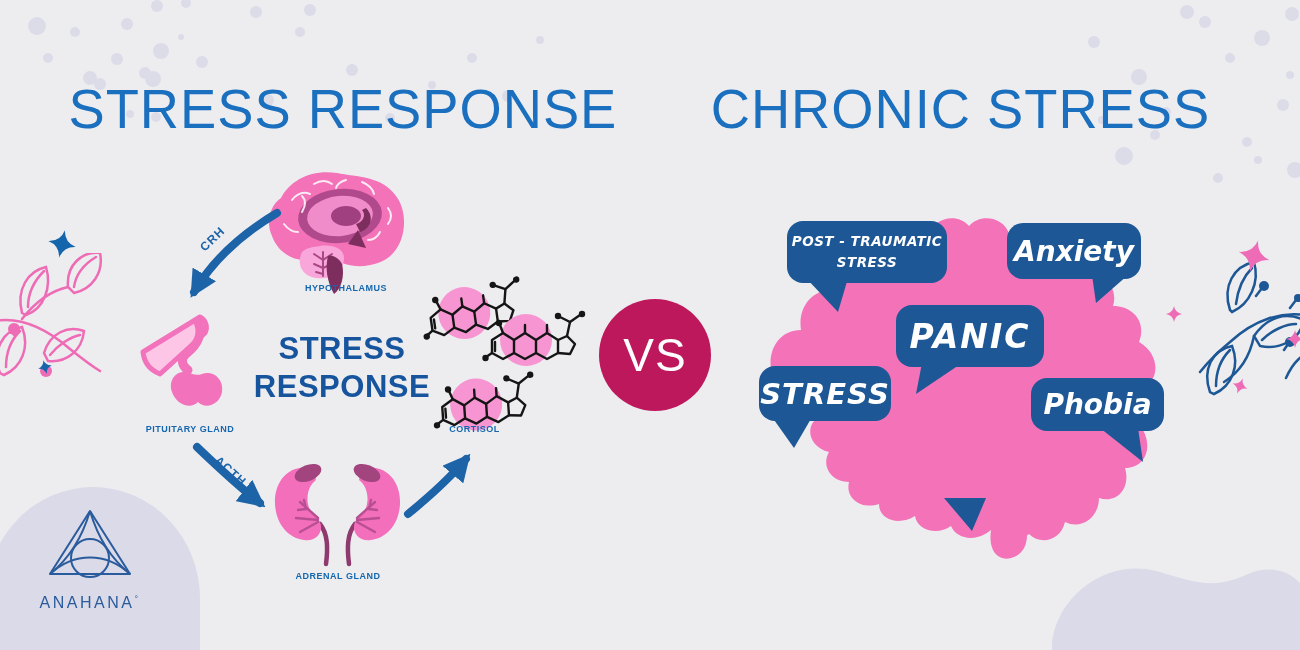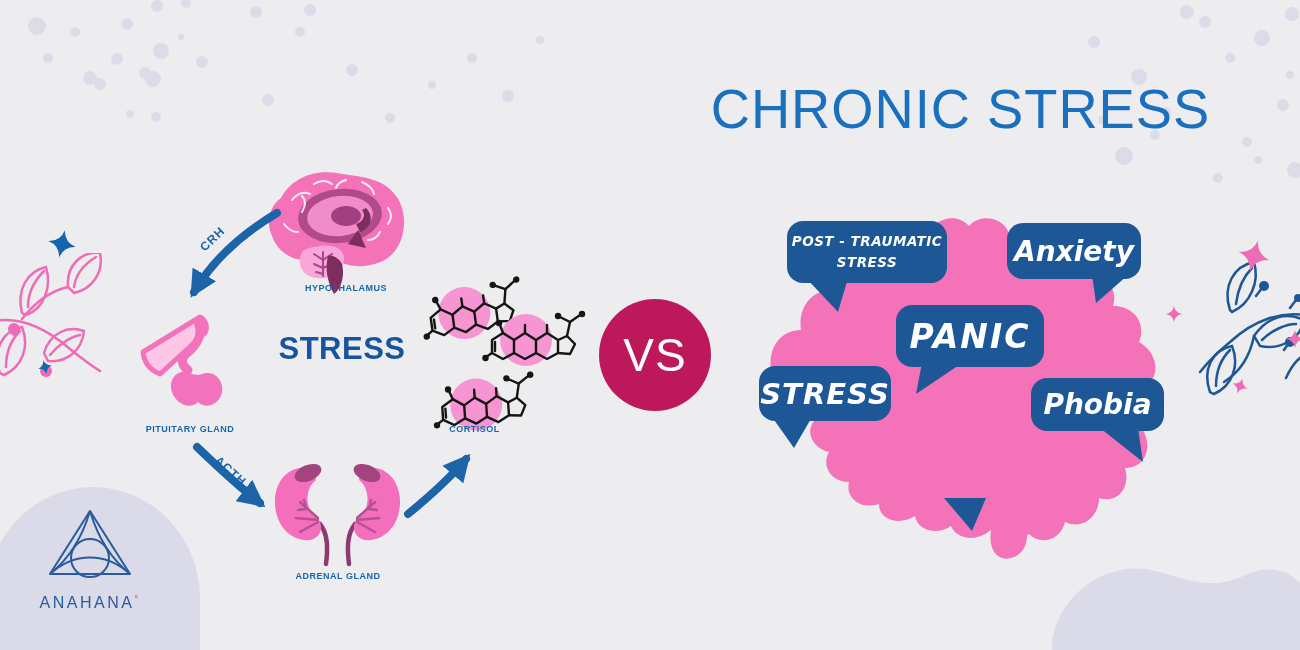--- a/index.html
+++ b/index.html
@@ -77,20 +77,23 @@
       <div class="dot" style="left: 1098px; top: 116px; width: 8px; height: 8px;"></div>
       <div class="dot" style="left: 1150px; top: 130px; width: 10px; height: 10px;"></div>
       <div class="dot" style="left: 1254px; top: 156px; width: 8px; height: 8px;"></div>
     </div>
 
   <div class="blob" style="left:-14px;top:487px;width:214px;height:180px;border-radius:50% 50% 0 0 / 62% 62% 0 0;"></div>
   <svg class="abs" style="left:1052px;top:543px;" width="248" height="107" viewBox="0 0 248 107">
     <path d="M0,98 C8,48 58,16 104,28 C140,38 160,48 196,31 C216,22 236,27 248,40 L248,107 L0,107 Z" fill="#dadae8"></path>
   </svg>
 
+  <div class="title" style="left:60px;width:560px;">
+    <span>STRESS RESPONSE</span>
+  </div>
   <div class="title" style="left:700px;width:520px;">
     <span>CHRONIC STRESS</span>
   </div>
 
   <svg class="abs" style="left:-8px;top:253px;" width="130" height="145" viewBox="0 0 130 145">
     <g stroke="#ee6cb5" stroke-width="2.5" fill="none" stroke-linecap="round">
       <path d="M-6,70 C20,62 48,70 78,96 C88,104 98,112 108,118"></path>
       <path d="M30,66 C44,48 58,38 76,34"></path>
       <path d="M30,60 C24,36 36,18 54,14 C60,34 52,56 34,62 Z"></path>
       <path d="M36,54 C36,38 44,26 52,18"></path>
@@ -177,20 +180,21 @@
 
   <svg class="abs" style="left:138px;top:312px;" width="95" height="105" viewBox="0 0 95 105">
     <path d="M5,40 L62,5 C68,8 70,15 67,21 L22,62 C12,58 6,50 5,40 Z" fill="#fdc6e7" stroke="#f272bb" stroke-width="5" stroke-linejoin="round"></path>
     <path d="M60,10 C66,24 58,34 48,42 C42,47 44,54 50,58" stroke="#f272bb" stroke-width="9" fill="none" stroke-linecap="round"></path>
     <path d="M50,60 C38,58 30,68 34,80 C38,92 52,98 60,90 C68,98 82,92 84,80 C86,68 76,58 64,62 C58,64 54,62 50,60 Z" fill="#f272bb"></path>
   </svg>
   <div class="gland-label" style="left:140px;top:424px;width:100px;">PITUITARY GLAND</div>
 
   <div class="center-title">
     <div>STRESS</div>
+    <div>RESPONSE</div>
   </div>
 
   <svg class="abs" style="left:418px;top:262px;" width="170" height="175" viewBox="0 0 170 175">
     <defs>
       <g id="mol">
         <circle cx="42" cy="42" r="26" fill="#f795d2"></circle>
         <g fill="none" stroke="#151515" stroke-width="2.4" stroke-linejoin="round" stroke-linecap="round">
           <path d="M8,55 L8,42 L19,35 L30,42 L30,55 L19,61 Z"></path>
           <path d="M30,42 L41,35 L52,42 L52,55 L41,61 L30,55"></path>
           <path d="M52,42 L63,35 L74,42 L74,55 L63,61 L52,55"></path>

